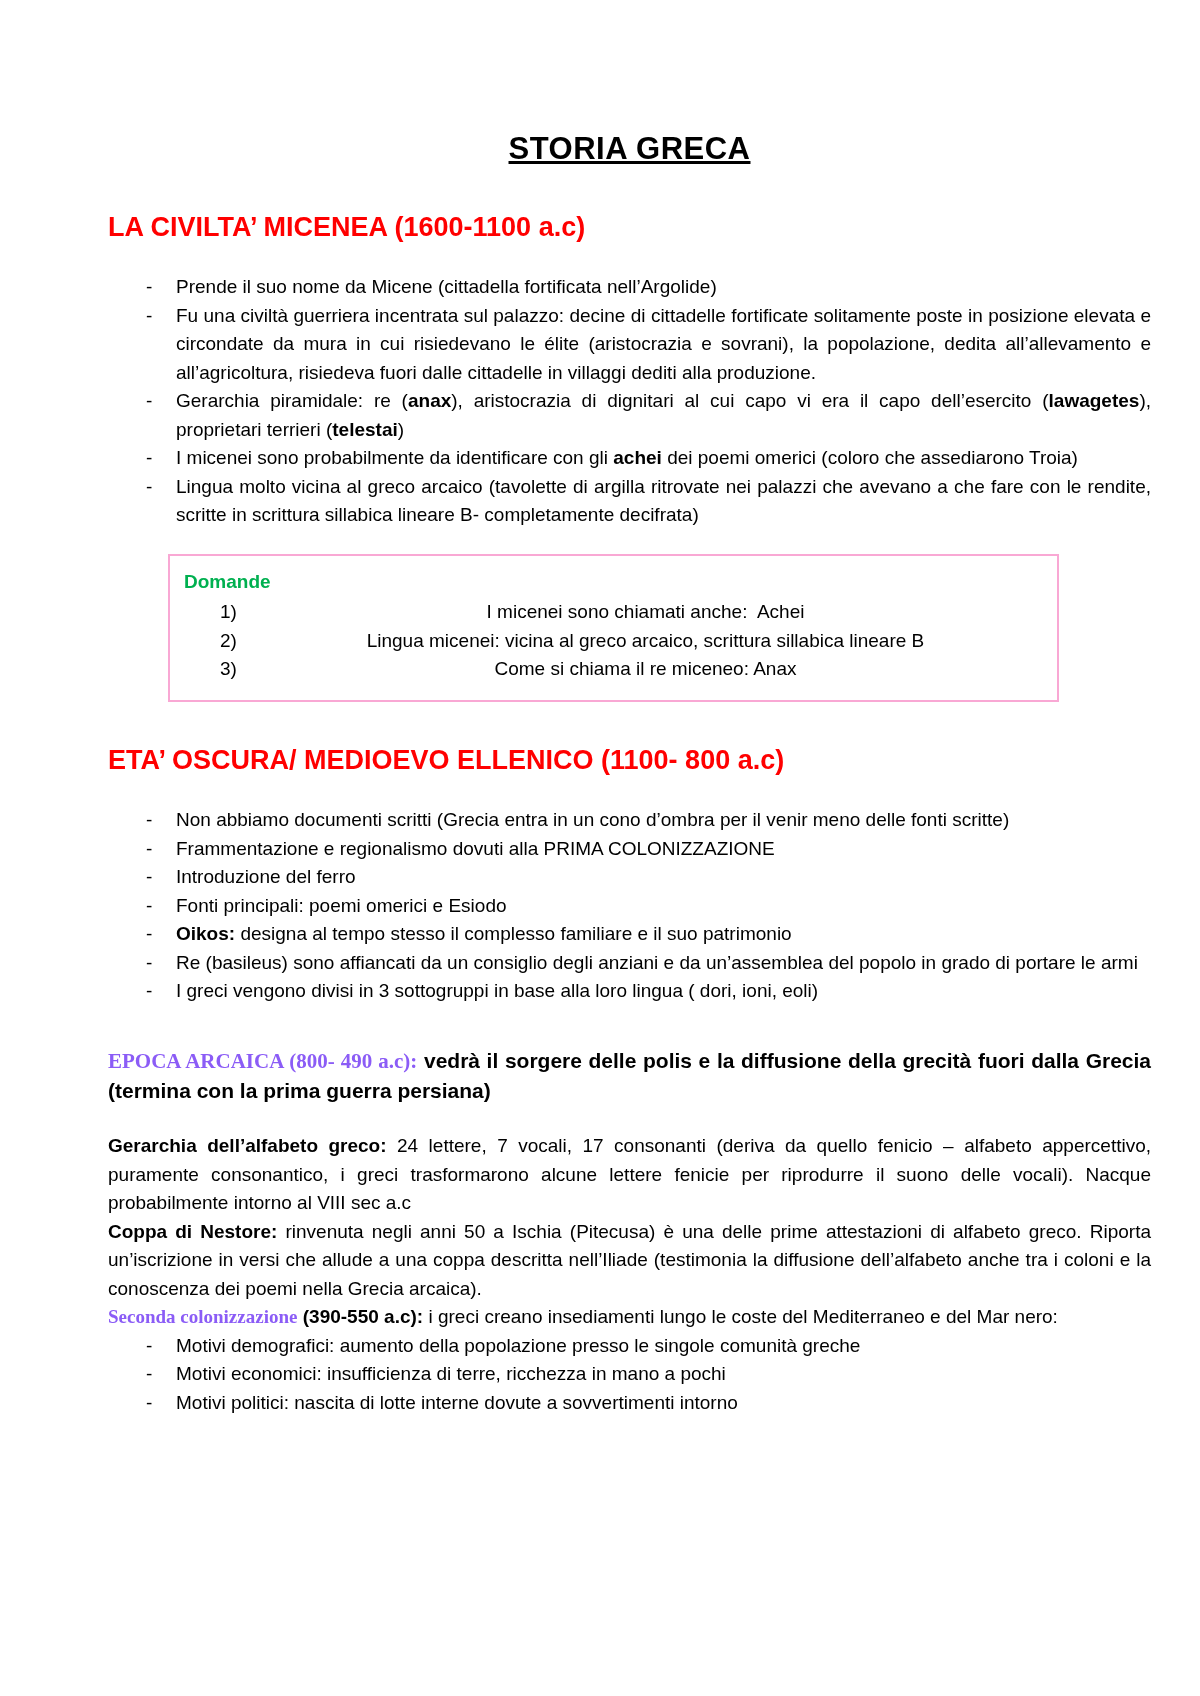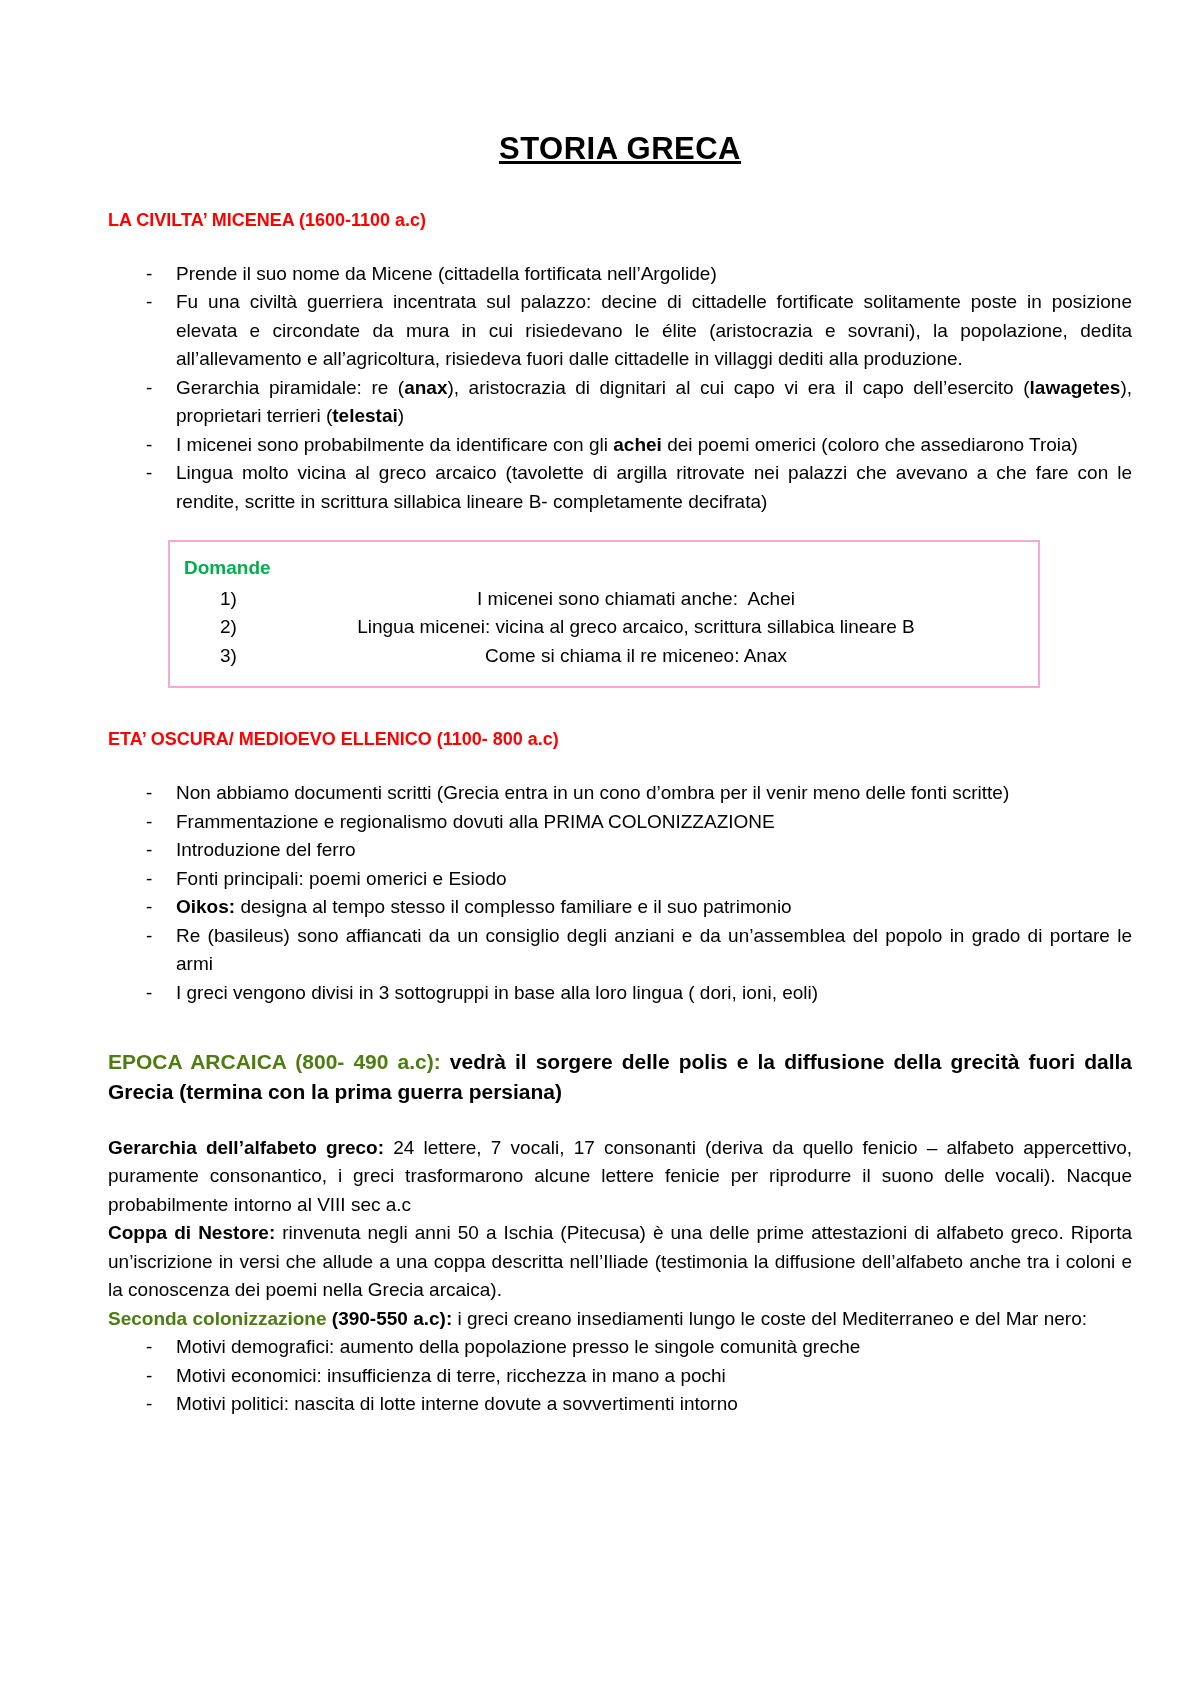--- a/index.html
+++ b/index.html
@@ -4,37 +4,37 @@
 <style>
   * { box-sizing: border-box; }
   html, body {
     margin: 0; padding: 0; background: #ffffff;
   }
   .page {
     width: 1200px; height: 1696px; margin: 0 auto;
     background: #ffffff; color: #000000;
     font-family: "Liberation Sans", "DejaVu Sans", sans-serif;
     font-size: 19px; line-height: 1.5;
-    padding: 126px 68px 40px 108px;
+    padding: 126px 49px 40px 108px;
     overflow: hidden; position: relative;
   }
   .doc-title {
     text-align: center; font-size: 31px; font-weight: bold;
     text-decoration: underline; margin: 0 0 34px 0; letter-spacing: .5px;
   }
   .sec-heading {
-    color: #FF0000; font-size: 18px; font-weight: bold;
+    color: #FF0000; font-size: 27px; font-weight: bold;
     margin: 0 0 26px 0;
   }
   .sec-heading.mt { margin-top: 38px; }
   .sec-heading-par {
     font-size: 21px; font-weight: bold; text-align: justify;
     margin: 40px 0 26px 0; line-height: 1.45;
   }
-  .red { color: #4d7c0f; }
+  .red { color: #8b5cf6; font-family: Liberation Serif, serif; }
   .bullets { margin: 0; }
   .bullet { display: flex; }
   .dash { flex: 0 0 30px; padding-left: 0; }
   .bullet { padding-left: 38px; }
   .btext { flex: 1; text-align: justify; }
   b { font-weight: bold; margin-top: 24px; }
   .domande-box {
     border: 2px solid #f9a8d4;
     margin: 24px 92px 10px 60px;
     padding: 12px 20px 16px 14px;

